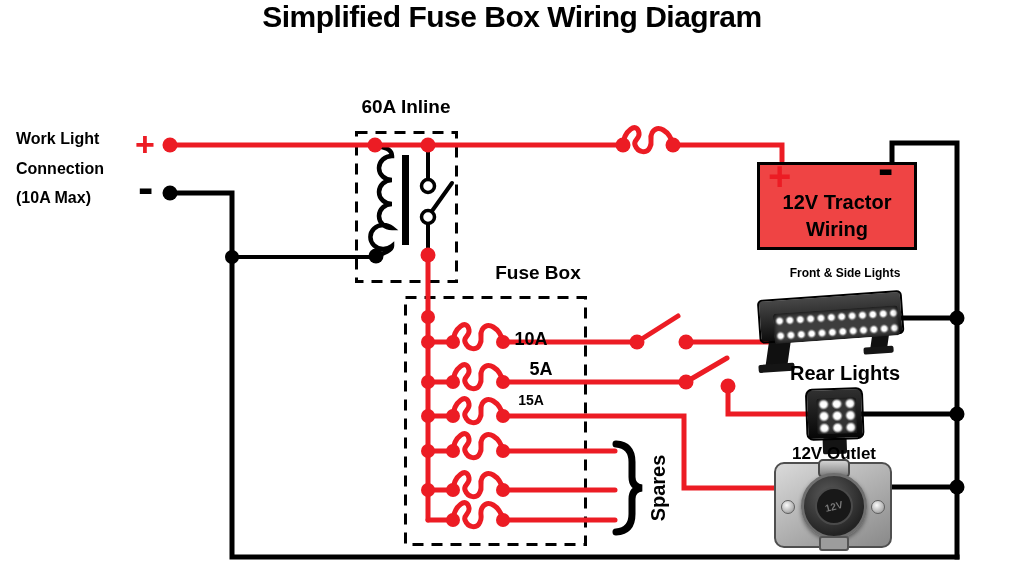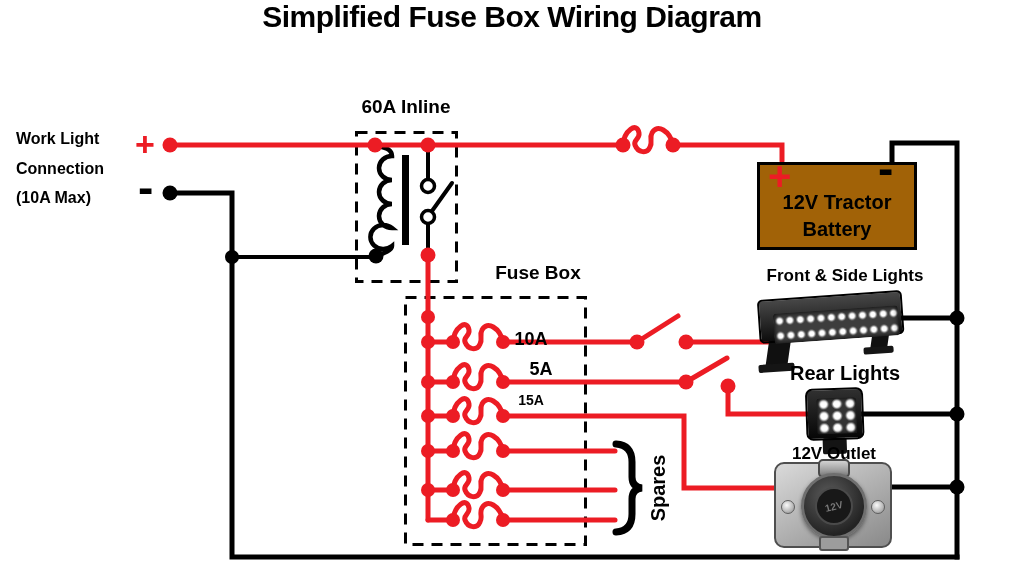--- a/index.html
+++ b/index.html
@@ -15,29 +15,29 @@
   .lbl-title{left:0;top:23;width:1024px;font-size:30px;letter-spacing:-0.5px;text-align:center;}
   .lbl-worklight{left:16px;top:124px;width:150px;font-size:16px;line-height:29.5px;}
   .wl-plus{left:135px;top:127px;font-size:34px;line-height:34px;}
   .wl-minus{left:138px;top:164px;font-size:46px;line-height:46px;}
   .lbl-relay{left:346px;top:96px;width:120px;font-size:19px;}
   .lbl-inlinefuse{left:558px;top:96px;width:180px;font-size:19px;}
   .lbl-fusebox{left:484px;top:262px;width:108px;font-size:19px;}
   .lbl-10a{left:502px;top:329px;width:58px;font-size:18px;}
   .lbl-5a{left:517px;top:359px;width:48px;font-size:18px;}
   .lbl-15a{left:500px;top:392px;width:62px;font-size:14px;}
-  .lbl-front{left:752px;top:266px;width:186px;font-size:17px;}
+  .lbl-front{left:752px;top:266px;width:186px;font-size:12px;}
   .lbl-rear{left:788px;top:362px;width:114px;font-size:20px;}
   .lbl-outlet{left:778px;top:444px;width:112px;font-size:17px;}
   .lbl-spares{left:612px;top:476px;width:92px;height:24px;font-size:20px;line-height:24px;
               transform:rotate(-90deg);transform-origin:50% 50%;text-align:center;}
 
   
   .battery-box{position:absolute;z-index:4;left:757px;top:162px;width:154px;height:82px;
-               border:3px solid #000;background:#a16207;}
+               border:3px solid #000;background:#ef4444;}
   .bat-name{position:absolute;left:0;right:0;top:24px;text-align:center;font-size:20px;line-height:27px;}
   .bat-plus{left:768px;top:156px;font-size:40px;line-height:40px;z-index:6;}
   .bat-minus{left:878px;top:145px;font-size:46px;line-height:46px;z-index:6;}
 
   
   .lightbar{position:absolute;z-index:3;left:754px;top:287px;width:152px;height:84px;transform:rotate(-4deg);}
   .lb-bar{position:absolute;left:5px;top:8px;width:141px;height:40px;background:linear-gradient(#474747,#0c0c0c);
           border:2px solid #000;border-radius:5px;}
   .lb-lens{position:absolute;left:13px;top:13px;width:125px;height:30px;border-radius:3px;
            background-color:#3d3d3d;
@@ -214,21 +214,21 @@
   <div class="lbl lbl-15a ctr">15A</div>
   <div class="lbl lbl-spares">Spares</div>
 
   <div class="lbl lbl-front ctr">Front &amp; Side Lights</div>
   <div class="lbl lbl-rear ctr">Rear Lights</div>
   <div class="lbl lbl-outlet ctr">12V Outlet</div>
 
   <div class="battery-box">
     <div class="bat-name">
       <div>12V Tractor</div>
-      <div>Battery</div>
+      <div>Wiring</div>
     </div>
   </div>
   <div class="lbl bat-plus red">+</div>
   <div class="lbl bat-minus">-</div>
 
   <div class="lightbar">
     <div class="lb-foot-left"></div>
     <div class="lb-foot-right"></div>
     <div class="lb-base-left"></div>
     <div class="lb-base-right"></div>

